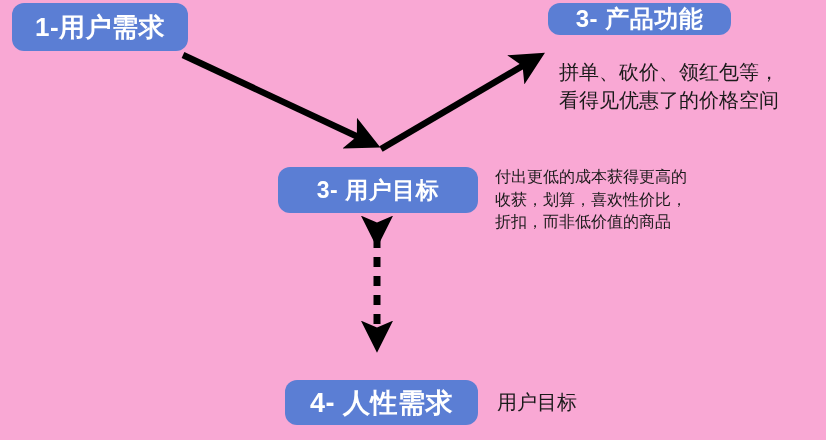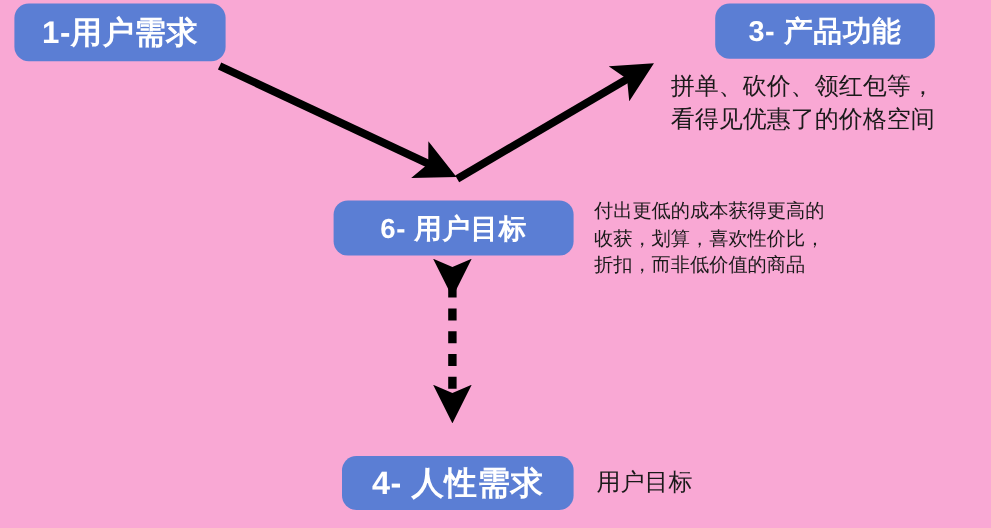--- a/index.html
+++ b/index.html
@@ -43,23 +43,22 @@
     width: 176px; height: 48px;
     font-size: 26px;
   }
   #box2 {
     left: 278px; top: 167px;
     width: 200px; height: 46px;
     font-size: 23px;
   }
   #box3 {
     left: 548px; top: 3px;
-    width: 183px; height: 46px;
+    width: 183px; height: 32px;
     font-size: 24px;
-    margin-left: 48px;
   }
   #box4 {
     left: 285px; top: 380px;
     width: 193px; height: 45px;
     font-size: 27px;
   }
   #cap1 {
     left: 10px; top: 62px;
     width: 230px;
     font-size: 20px;
@@ -113,21 +112,21 @@
   </svg>
 
   <div class="node-box" id="box1">1-用户需求</div>
 
 
   <div class="node-box" id="box3">3- 产品功能</div>
 
   <div class="caption" id="cap3">拼单、砍价、领红包等，
 看得见优惠了的价格空间</div>
 
-  <div class="node-box" id="box2">6- 用户目标</div>
+  <div class="node-box" id="box2">3- 用户目标</div>
 
   <div class="caption" id="cap2">付出更低的成本获得更高的
 收获，划算，喜欢性价比，
 折扣，而非低价值的商品</div>
 
   <div class="node-box" id="box4">4- 人性需求</div>
 
   <div class="caption" id="cap4">用户目标</div>
 
 </div>

